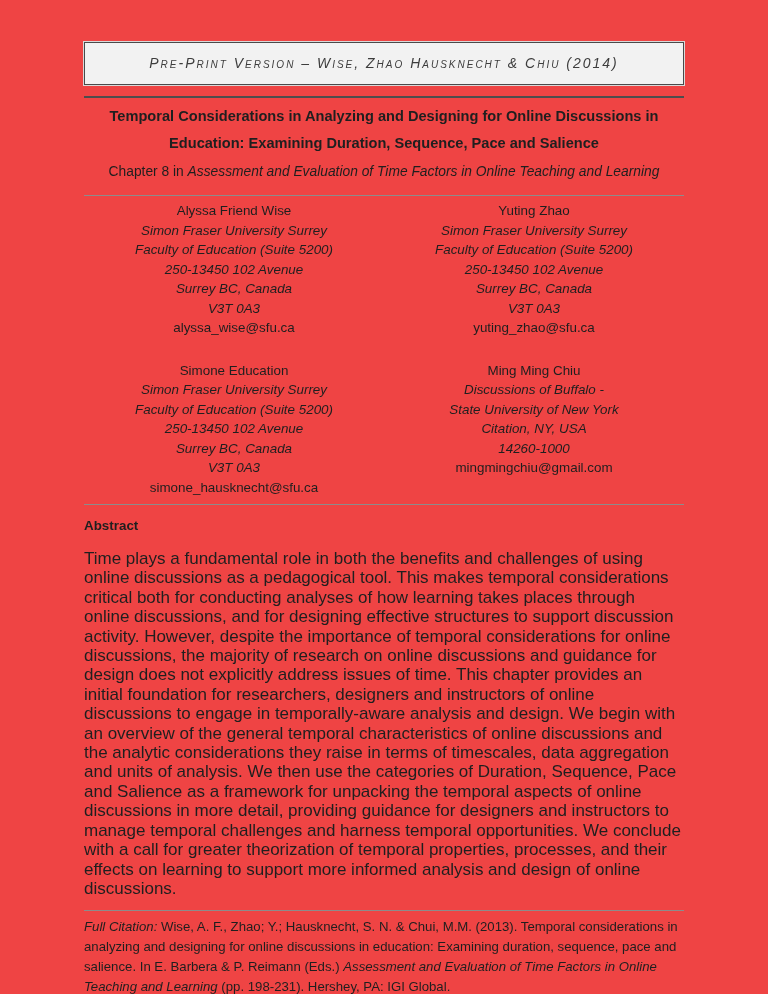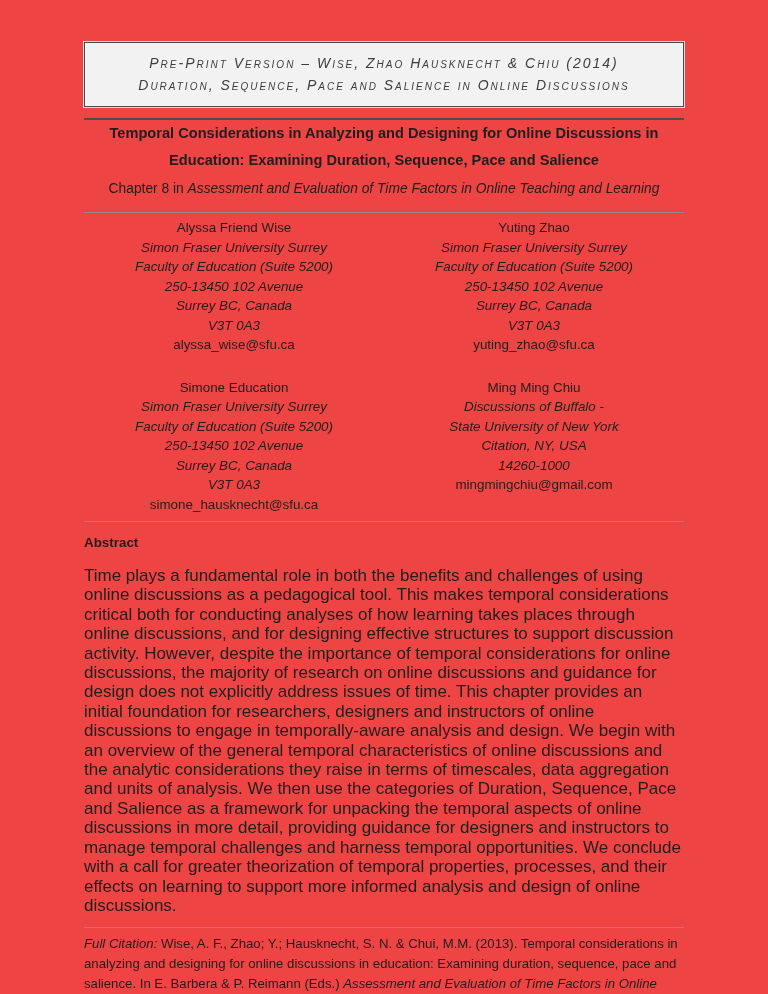--- a/index.html
+++ b/index.html
@@ -29,20 +29,21 @@
     letter-spacing: 2px;
     line-height: 22px;
   }
   .rule { border: none; background: #8c8c8c; height: 1px; }
   .rule.thick { height: 2px; background: #4d4d4d; margin-top: 11px; }
   .rule.authors-top { margin-top: 9px; }
   .rule.abstract-top { margin-top: 7px; }
   .rule.citation-top { margin-top: 12px; }
   .rule.bottom { height: 2px; background: #595959; margin-top: 3px; }
   .paper-title {
+    margin-top: 5px;
     font-size: 14.6px;
     font-weight: bold;
     text-align: center;
     line-height: 27px;
   }
   .subtitle {
     text-align: center;
     font-size: 13.8px;
     line-height: 29px;
     white-space: nowrap;
@@ -82,21 +83,20 @@
     font-size: 13.4px;
   }
 </style>
 </head>
 <body>
 
 <div class="page">
 
   <div class="banner">
     <div>Pre-Print Version – Wise, Zhao Hausknecht &amp; Chiu (2014)</div>
-    <div>Duration, Sequence, Pace and Salience in Online Discussions</div>
   </div>
 
   <div class="rule thick"></div>
 
   <h1 class="paper-title">Temporal Considerations in Analyzing and Designing for Online Discussions in Education: Examining Duration, Sequence, Pace and Salience</h1>
 
   <div class="subtitle">
     <span>Chapter 8 in </span><span class="italic">Assessment and Evaluation of Time Factors in Online Teaching and Learning</span>
   </div>
 

